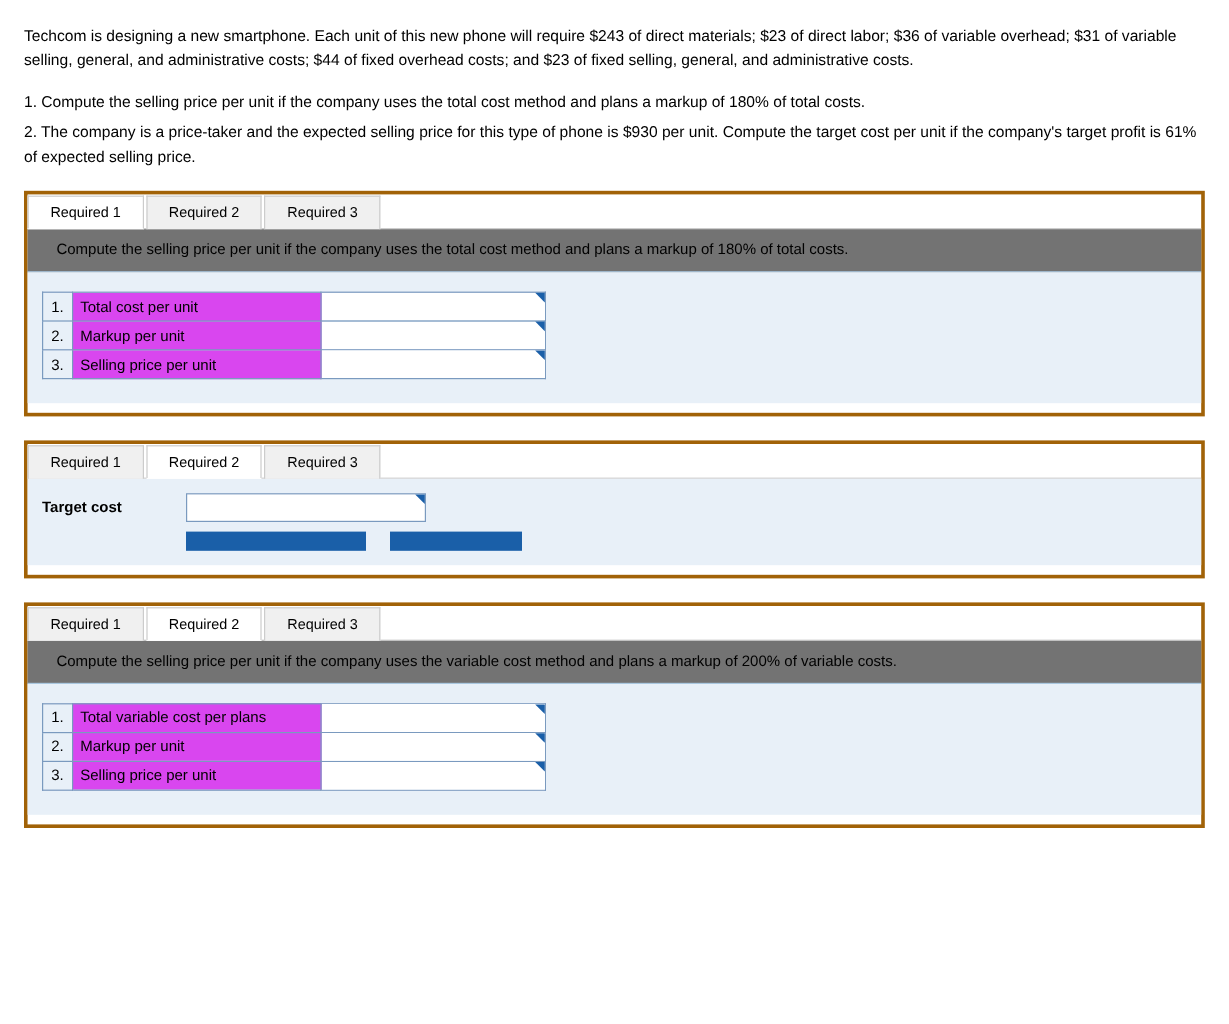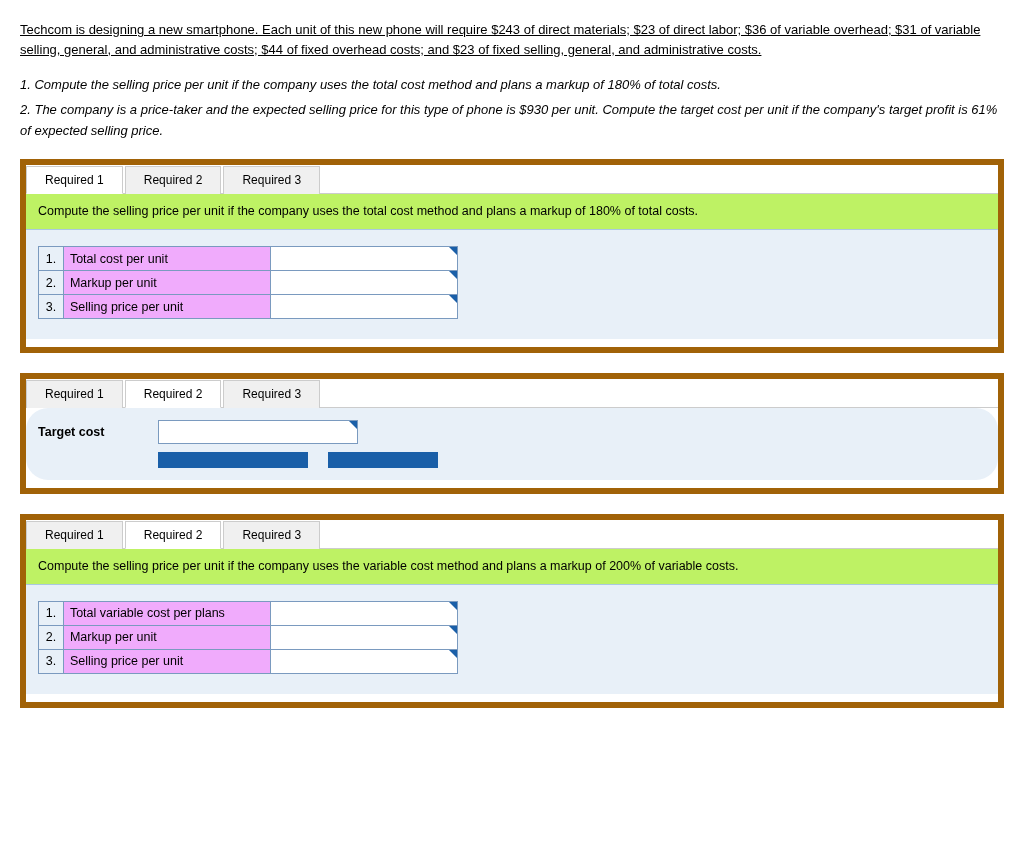--- a/index.html
+++ b/index.html
@@ -9,35 +9,33 @@
       background: #fff;
       color: #000;
       padding: 20px;
       width: 1024px;
       min-height: 853px;
     }
     .intro-text {
       font-size: 13px;
       line-height: 1.5;
       margin-bottom: 16px;
-      text-decoration: underline;
     }
     .questions {
       font-size: 13px;
       line-height: 1.6;
       margin-bottom: 18px;
     }
     .questions p {
       margin-bottom: 4px;
-      font-style: italic;
     }
 
     
     .panel {
-      border: 6px solid #a16207;
+      border: 3px solid #a16207;
       margin-bottom: 20px;
       background: #fff;
     }
 
     
     .tab-bar {
       display: flex;
       border-bottom: 1px solid #ccc;
     }
     .tab {
@@ -53,22 +51,22 @@
     }
     .tab.active {
       background: #fff;
       border-bottom: 1px solid #fff;
       font-weight: normal;
       z-index: 1;
     }
 
     
     .panel-header {
-      background: #bef264;
-      padding: 8px 12px;
+      background: #737373;
+      padding: 8px 24px;
       font-size: 12.5px;
       line-height: 1.5;
       border-bottom: 1px solid #aac8e0;
     }
 
     
     .data-table {
       width: 420px;
       border-collapse: collapse;
       margin: 10px 12px;
@@ -80,21 +78,21 @@
       height: 24px;
     }
     .data-table td.row-num {
       width: 24px;
       text-align: center;
       background: #e8f0f8;
       border-right: 1px solid #7a9abf;
     }
     .data-table td.row-label {
       width: 200px;
-      background: #f0abfc;
+      background: #d946ef;
     }
     .data-table td.input-cell {
       width: 180px;
       background: #fff;
       position: relative;
     }
     .input-cell-inner {
       width: 100%;
       height: 100%;
       border: none;
@@ -201,21 +199,21 @@
   </div>
   <div class="panel-bottom-space"></div>
 </div>
 
 <div class="panel">
   <div class="tab-bar">
     <div class="tab">Required 1</div>
     <div class="tab active">Required 2</div>
     <div class="tab">Required 3</div>
   </div>
-  <div style="background:#e8f0f8; padding: 6px 12px 12px 12px; border-radius: 22px;">
+  <div style="background:#e8f0f8; padding: 6px 12px 12px 12px;">
     <div class="target-cost-row">
       <div class="target-cost-label">Target cost</div>
       <div class="target-cost-input-wrap">
         <input type="text" class="input-cell-inner" value="" style="">
         <span class="flag"></span>
       </div>
     </div>
     <div class="blue-bar-row">
       <div class="blue-bar blue-bar-1"></div>
       <div class="blue-bar blue-bar-2"></div>

